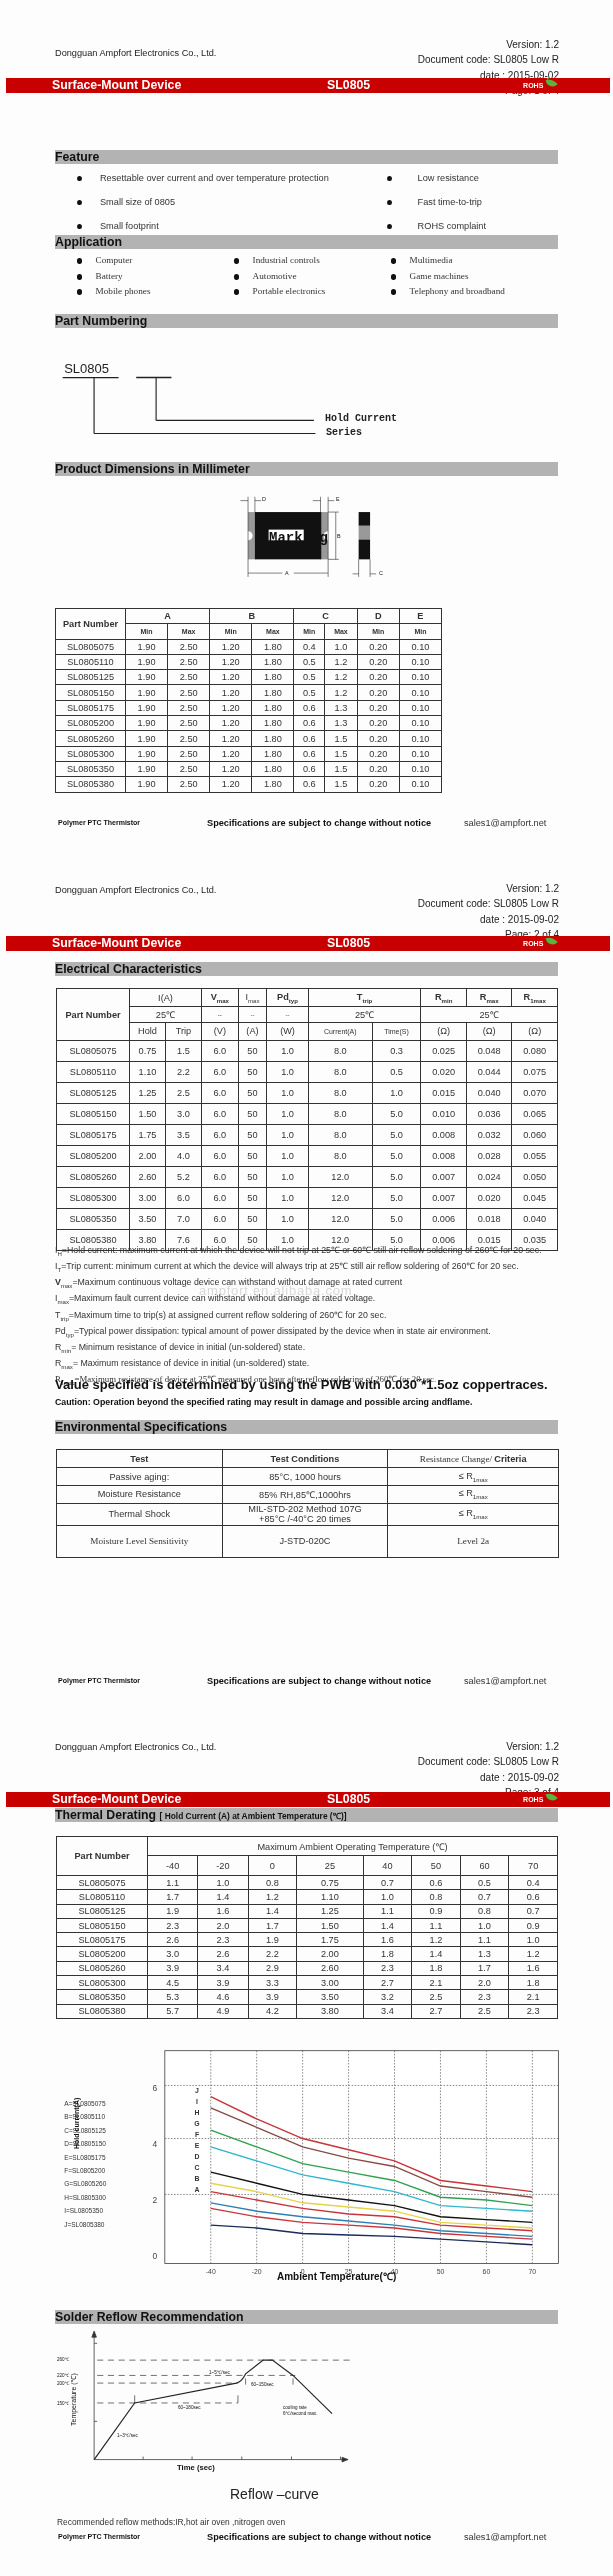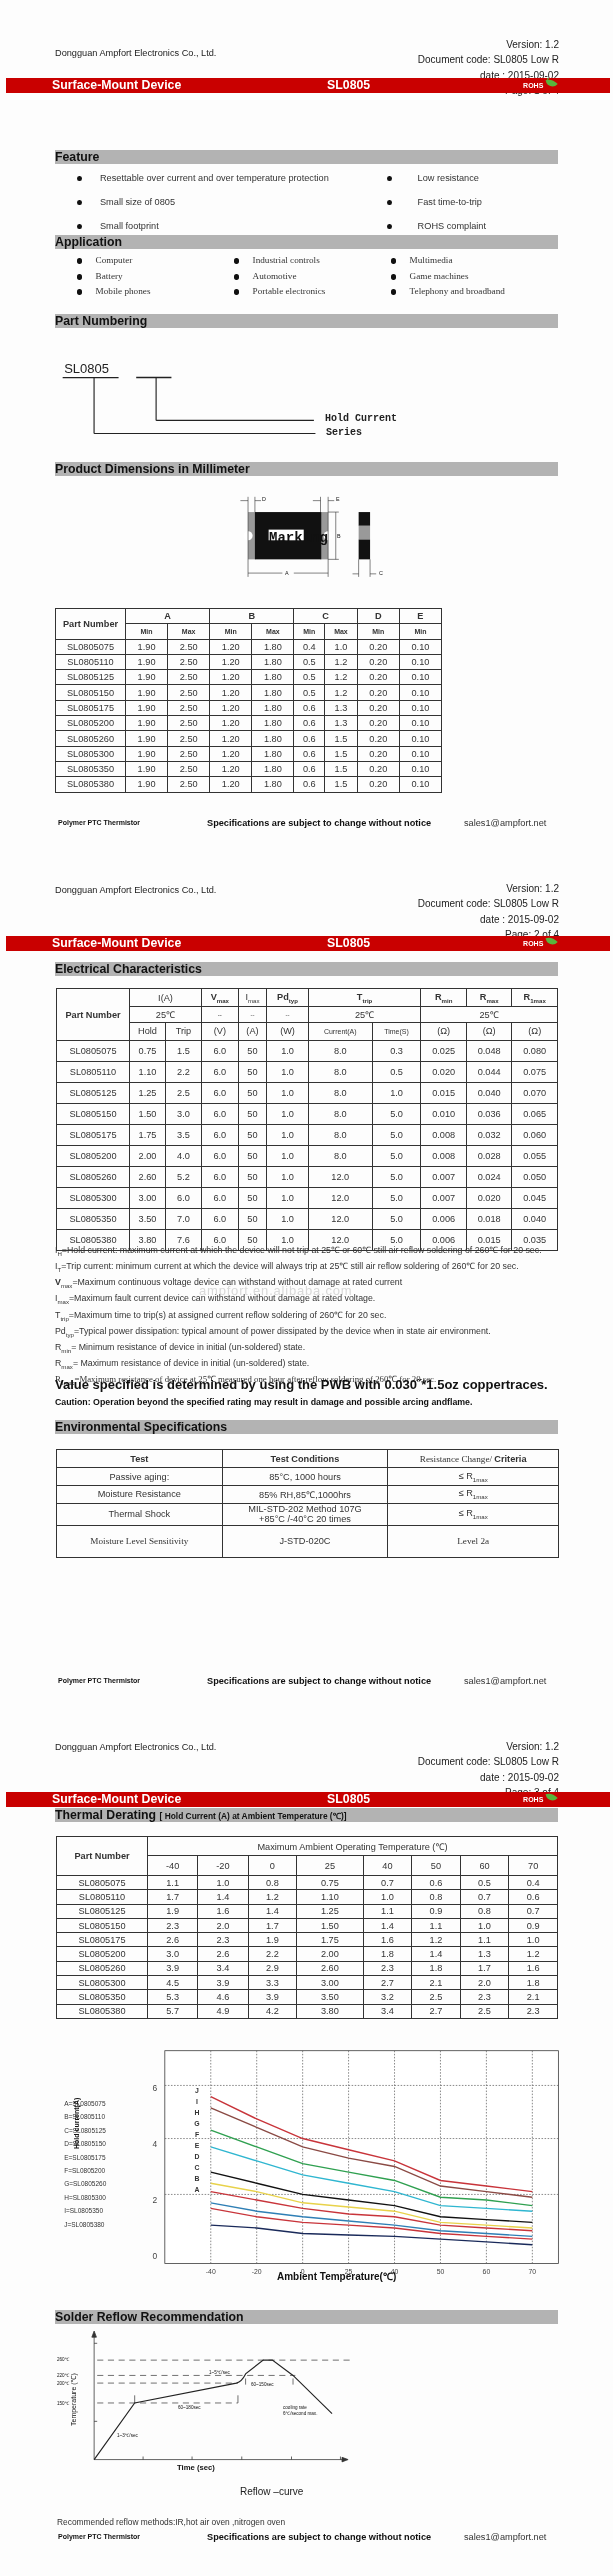--- a/index.html
+++ b/index.html
@@ -762,20 +762,20 @@
   <div class="abs" style="left:101px;top:77px;font-size:4.6px;">60~180sec</div>
   <div class="abs" style="left:132px;top:41px;font-size:4.6px;">1~5℃/sec</div>
   <div class="abs" style="left:174px;top:54px;font-size:4.6px;">60~150sec</div>
   <div class="abs" style="left:206px;top:77px;font-size:4.6px;line-height:6.1px;">
       <div>cooling rate</div>
       <div>6℃/second max.</div>
     </div>
   <div class="abs" style="left:-7.7px;top:98px;transform:rotate(-90deg);transform-origin:left top;font-size:7px;white-space:nowrap;">Temperature (℃)</div>
   <div class="abs" style="left:100px;top:135px;font-size:7.7px;font-weight:bold;">Time (sec)</div>
 </div>
-<div class="abs" style="left:240px;top:2486px;font-size:10px;color:#222;">Reflow –curve</div>
+<div class="abs" style="left:230px;top:2486px;font-size:14px;color:#222;">Reflow –curve</div>
 <div class="abs" style="left:57px;top:2517px;font-size:8.4px;color:#333;">Recommended reflow methods:IR,hot air oven ,nitrogen oven</div>
 <div class="abs footer" style="top:2532px;left:0;width:614px;height:15.3px;">
   <span class="f1" style="top:0.8px;">Polymer PTC Thermistor</span>
   <span class="f2">Specifications are subject to change without notice</span>
   <span class="f3">sales1@ampfort.net</span>
 </div>
 
 
 </body></html>

